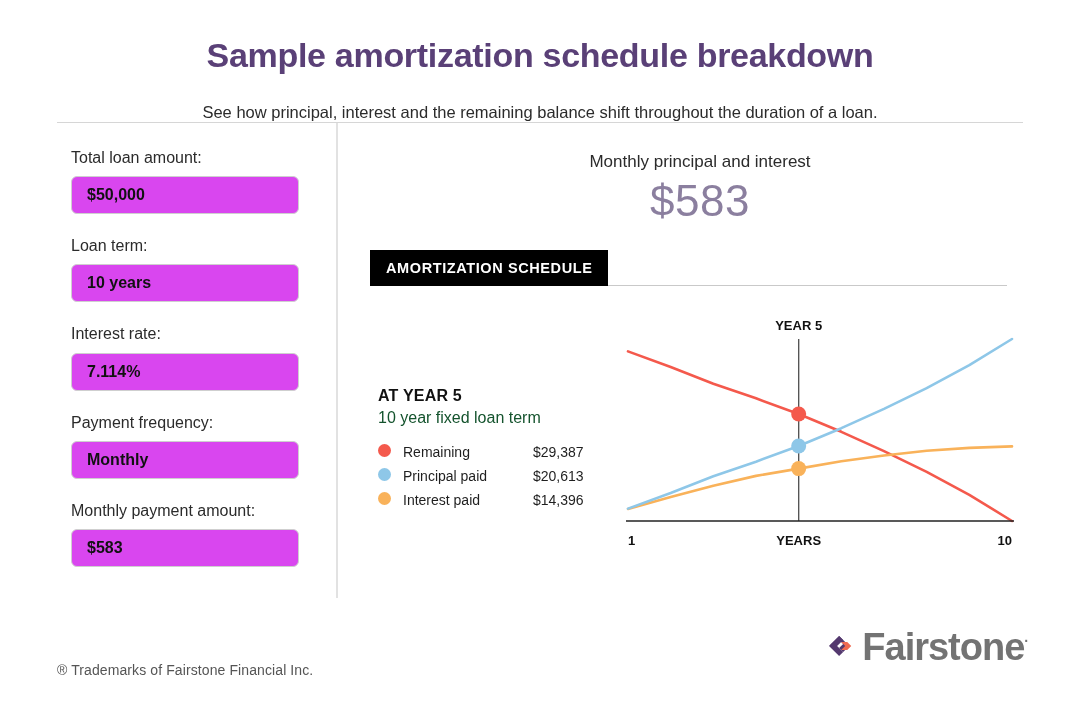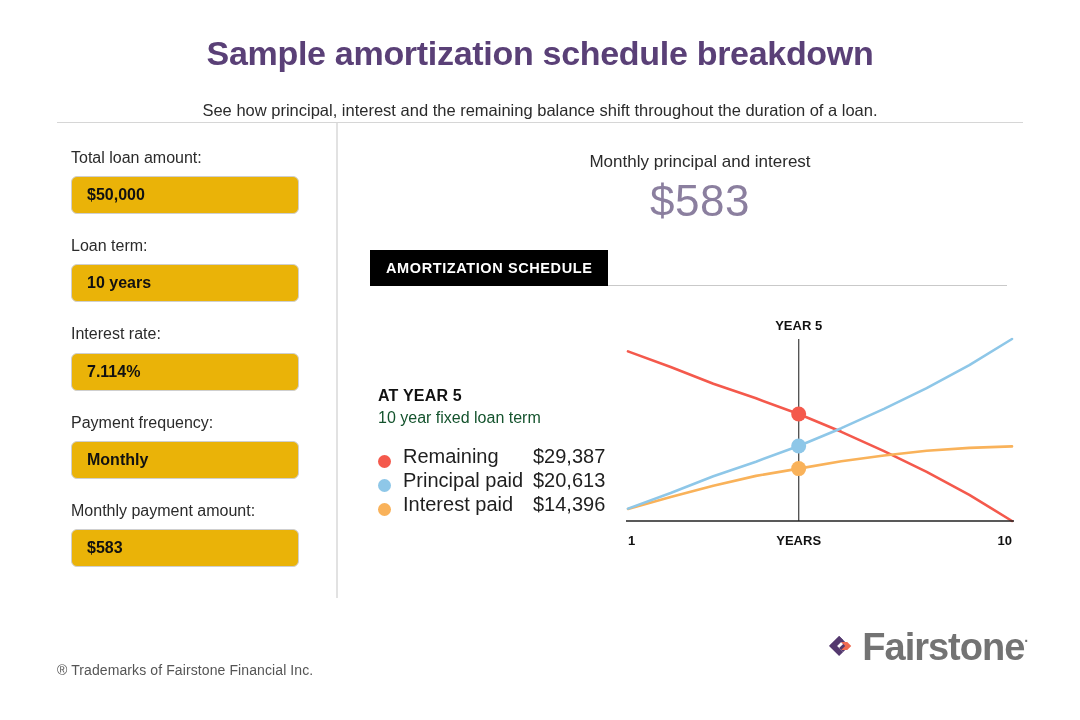--- a/index.html
+++ b/index.html
@@ -19,22 +19,22 @@
   }
 
   
   .page-header {
     position: absolute;
     left: 0; top: 0;
     width: 1080px;
     text-align: center;
   }
   .page-title {
-    margin: 0;
-    padding-top: 34px;
+    margin: 12px;
+    padding-top: 24px;
     font-size: 34px;
     font-weight: 700;
     letter-spacing: -0.3px;
     color: #5a4077;
     line-height: 1.15;
   }
   .page-subtitle {
     margin: 16px;
     padding-top: 12px;
     font-size: 16.5px;
@@ -70,21 +70,21 @@
     font-weight: 400;
     color: #2b2b2b;
     line-height: 1.2;
     margin-bottom: 9px;
   }
   .field-box {
     width: 228px;
     height: 38px;
     border: 1px solid #cfcfcf;
     border-radius: 6px;
-    background: #eab308;
+    background: #d946ef;
     display: flex;
     align-items: center;
     padding-left: 15px;
     font-size: 16px;
     font-weight: 700;
     color: #111111;
   }
 
   
   .results-panel {
@@ -166,23 +166,23 @@
   }
   .legend-sub {
     font-size: 16px;
     font-weight: 400;
     color: #14532d;
     line-height: 1.35;
     margin-bottom: 16px;
   }
   .legend-row {
     display: flex;
-    align-items: flex-end;
+    align-items: flex-start;
     height: 24px;
-    font-size: 20px;
+    font-size: 14px;
     color: #1f1f1f;
   }
   .legend-dot {
     width: 13px; height: 13px;
     border-radius: 50%;
     flex: 0 0 13px;
     margin-right: 12px;
   }
   .legend-name { width: 130px; }
   .legend-val  { font-variant-numeric: tabular-nums; }

